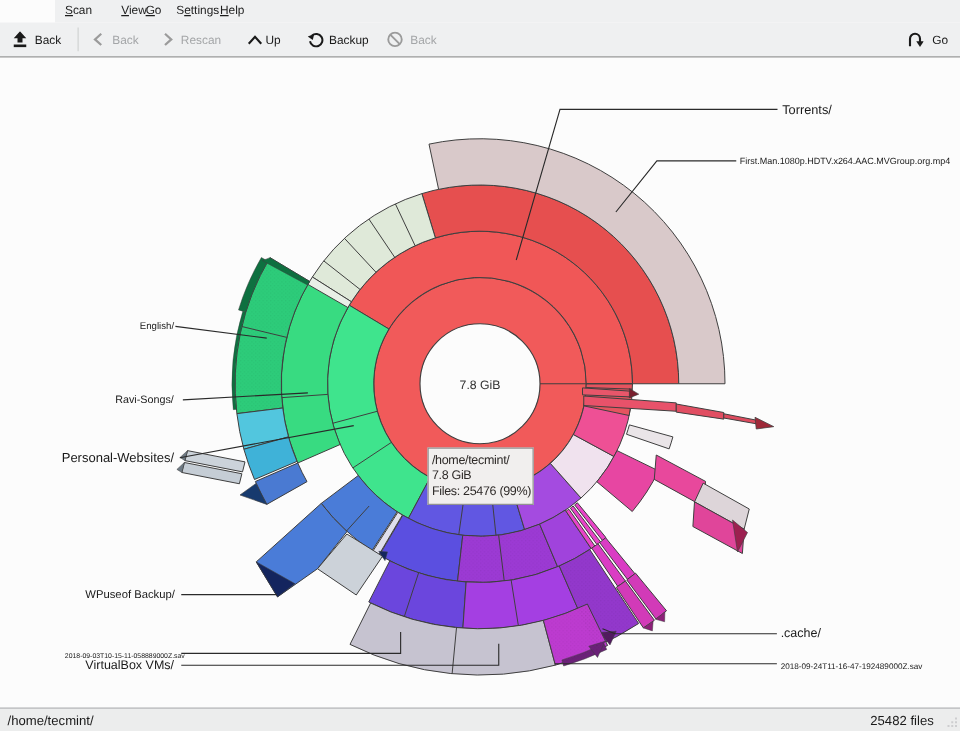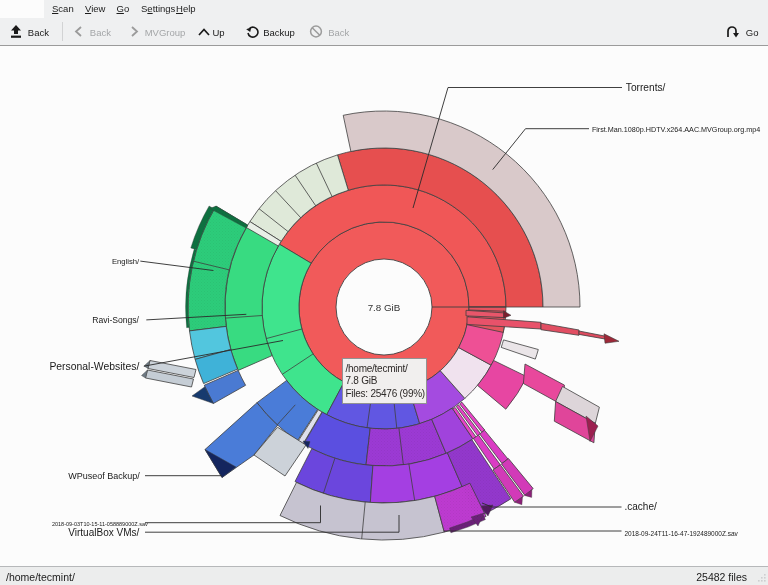--- a/index.html
+++ b/index.html
@@ -25,40 +25,40 @@
 #chart { position:absolute; left:0; top:46px; }
 #tooltip { position:absolute; left:341.5px; top:357.5px; width:85px; height:46px;
   background:#f1efee; border:1px solid #929292; font-size:10px; color:#2e2a28;
   padding:4px 0 0 3px; line-height:12.6px; white-space:nowrap; overflow:hidden; letter-spacing:-0.25px; }
 </style>
 </head>
 <body>
 <div id="win">
   <div id="menubar">
     <span style="left:8px"><u>S</u>can</span>
-    <span style="left:41px"><u>V</u>iew</span>
+    <span style="left:53px"><u>V</u>iew</span>
     <span style="left:72.5px"><u>G</u>o</span>
     <span style="left:97px">S<u>e</u>ttings</span>
     <span style="left:132px"><u>H</u>elp</span>
   </div>
   <div id="toolbar">
     <svg style="position:absolute;left:10px;top:7px" width="12" height="13" viewBox="0 0 12 13">
       <path d="M6 0 L11 5.6 L8 5.6 L8 9 L4 9 L4 5.6 L1 5.6 Z" fill="#1a1a1a"></path>
       <rect x="1" y="10.6" width="10" height="2.2" fill="#1a1a1a"></rect>
     </svg>
     <span class="tbtxt" style="left:27.8px">Back</span>
     <div class="sep" style="left:62px"></div>
     <svg style="position:absolute;left:74px;top:8px" width="8" height="11" viewBox="0 0 8 11">
       <polyline points="7,1 2,5.5 7,10" fill="none" stroke="#9b9b9b" stroke-width="1.8"></polyline>
     </svg>
     <span class="tbtxt gray" style="left:89.8px">Back</span>
     <svg style="position:absolute;left:131px;top:8px" width="8" height="11" viewBox="0 0 8 11">
       <polyline points="1,1 6,5.5 1,10" fill="none" stroke="#9b9b9b" stroke-width="1.8"></polyline>
     </svg>
-    <span class="tbtxt gray" style="left:144.7px">MVGroup</span>
+    <span class="tbtxt gray" style="left:144.7px">Rescan</span>
     <svg style="position:absolute;left:198px;top:10px" width="12" height="8" viewBox="0 0 12 8">
       <polyline points="1,7 6,1.5 11,7" fill="none" stroke="#1a1a1a" stroke-width="1.7"></polyline>
     </svg>
     <span class="tbtxt" style="left:212.4px">Up</span>
     <svg style="position:absolute;left:246.3px;top:7.5px" width="14" height="12" viewBox="0 0 14 12">
       <path d="M3.5 2.5 A5 5 0 1 1 2 7" fill="none" stroke="#1a1a1a" stroke-width="1.6"></path>
       <path d="M0.2 3.2 L5.4 1.2 L4.2 6.0 Z" fill="#1a1a1a"></path>
     </svg>
     <span class="tbtxt" style="left:263.2px">Backup</span>
     <svg style="position:absolute;left:308.9px;top:7px" width="14" height="13" viewBox="0 0 14 13">

